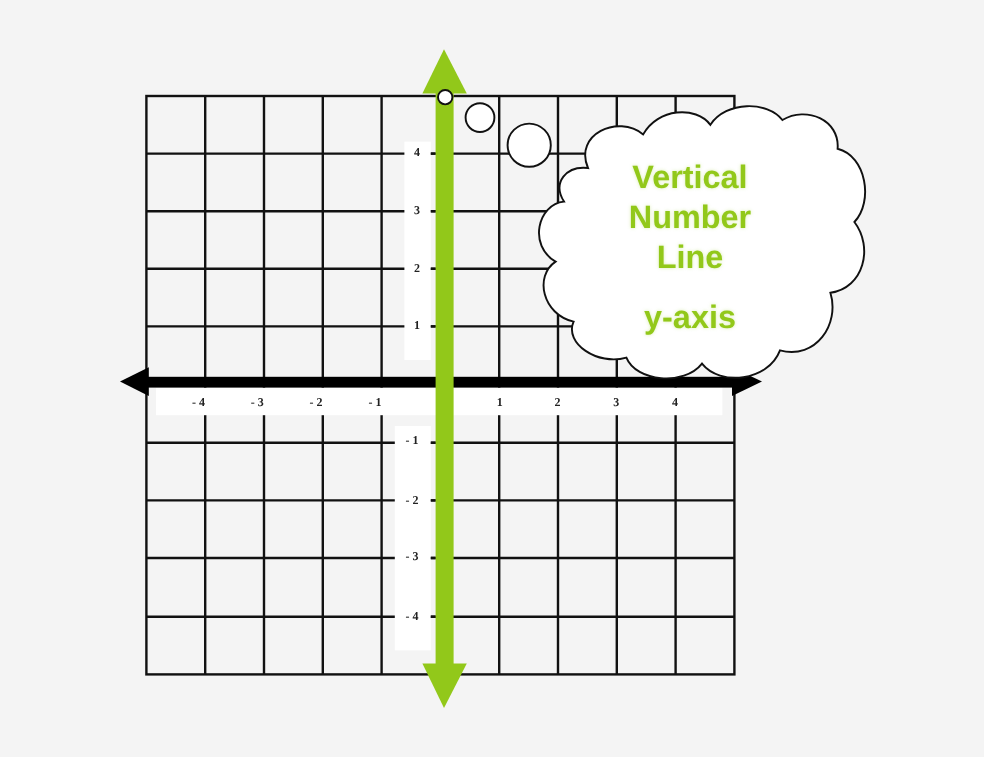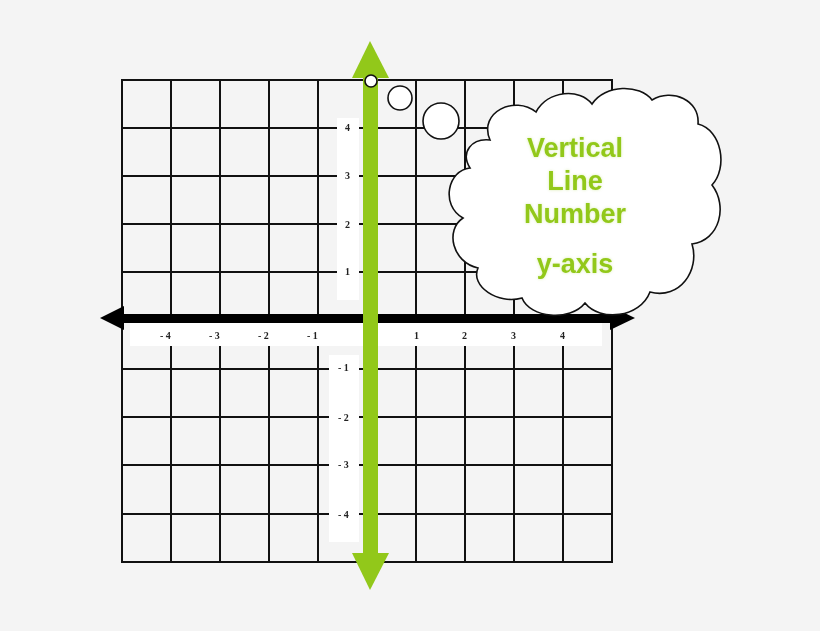--- a/index.html
+++ b/index.html
@@ -102,17 +102,17 @@
   <span class="lbl" style="left:345px;top:219px">2</span>
   <span class="lbl" style="left:345px;top:266px">1</span>
 
   <span class="lbl" style="left:338px;top:362px">- 1</span>
   <span class="lbl" style="left:338px;top:412px">- 2</span>
   <span class="lbl" style="left:338px;top:459px">- 3</span>
   <span class="lbl" style="left:338px;top:509px">- 4</span>
 
   <div class="cloud-text">
     <span>Vertical</span>
+    <span>Number</span>
     <span>Line</span>
-    <span>Number</span>
     <span class="axisname">y-axis</span>
   </div>
 </div>
 
 </body></html>

